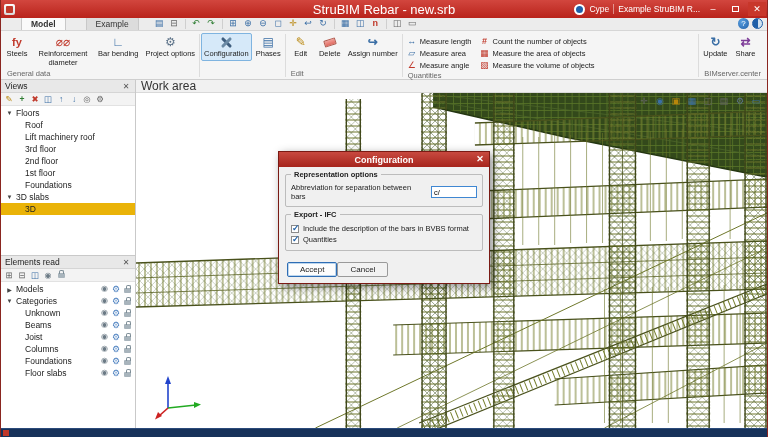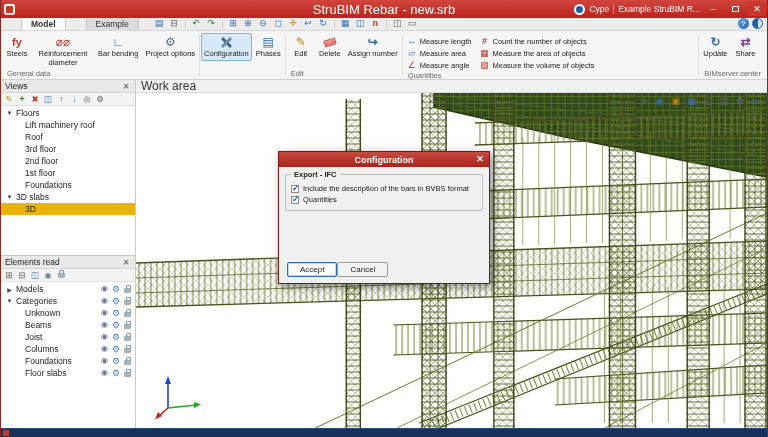--- a/index.html
+++ b/index.html
@@ -293,24 +293,24 @@
           <span class="pti c-blue">↓</span>
           <span class="pti c-gray">◎</span>
           <span class="pti c-gray">⚙</span>
         </div>
         <div class="ptree">
           <div class="trow">
             <span class="tx">▼</span>
             <span class="tl">Floors</span>
           </div>
           <div class="trow child">
+            <span class="tl">Roof</span>
+          </div>
+          <div class="trow child">
             <span class="tl">Lift machinery roof</span>
-          </div>
-          <div class="trow child">
-            <span class="tl">Roof</span>
           </div>
           <div class="trow child">
             <span class="tl">3rd floor</span>
           </div>
           <div class="trow child">
             <span class="tl">2nd floor</span>
           </div>
           <div class="trow child">
             <span class="tl">1st floor</span>
           </div>
@@ -558,20 +558,27 @@
     </div>
   </div>
 
   <div class="dialog">
     <div class="dtitle">
       <span>Configuration</span>
       <span class="dclose">✕</span>
     </div>
     <div class="dbody">
       <div class="gbox">
+        <span class="gtitle">Representation options</span>
+        <div class="frow">
+          <span>Abbreviation for separation between bars</span>
+          <input class="finput" type="text" value="c/" style="">
+        </div>
+      </div>
+      <div class="gbox">
         <span class="gtitle">Export - IFC</span>
         <div class="cbrow">
           <span class="cb">
               <span class="ck">✓</span>
             </span>
           <span>Include the description of the bars in BVBS format</span>
         </div>
         <div class="cbrow">
           <span class="cb">
               <span class="ck">✓</span>

